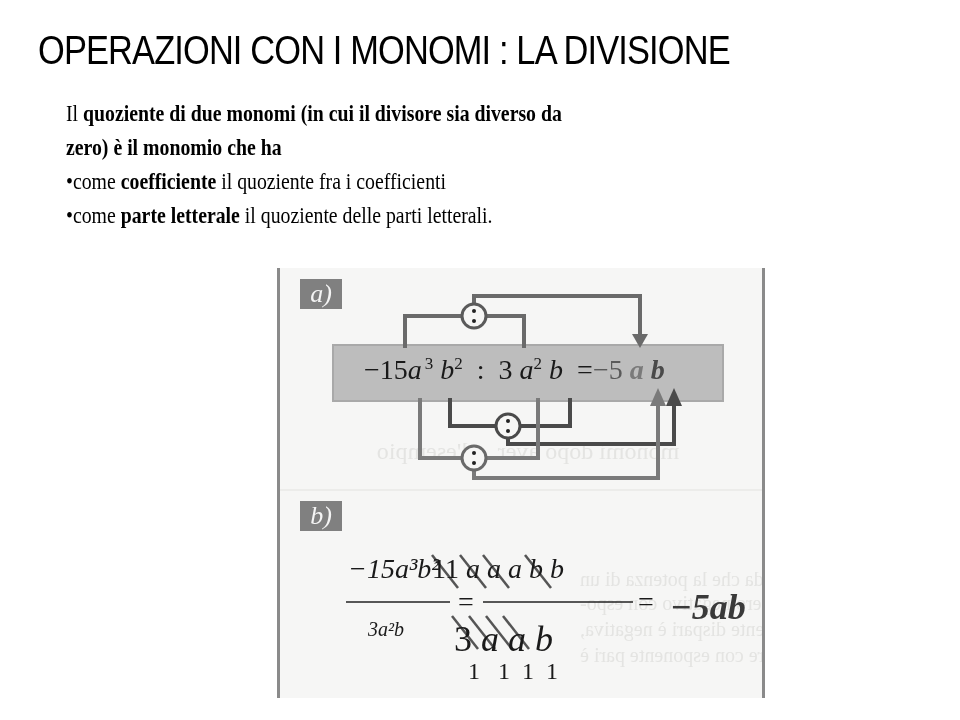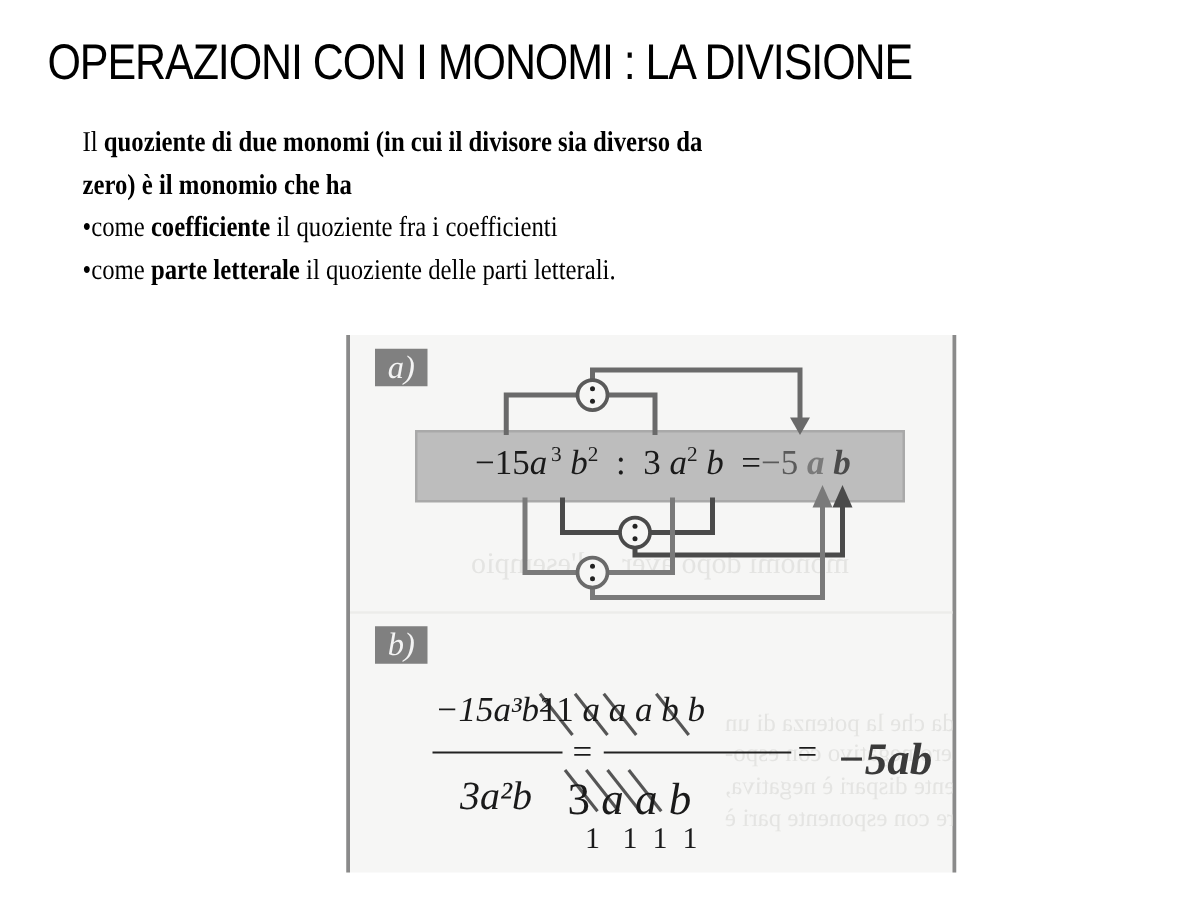--- a/index.html
+++ b/index.html
@@ -99,33 +99,33 @@
     <line x1="180" y1="287" x2="206" y2="320" stroke="#555" stroke-width="2.5"></line>
     <line x1="203" y1="287" x2="229" y2="320" stroke="#555" stroke-width="2.5"></line>
     <line x1="245" y1="287" x2="271" y2="320" stroke="#555" stroke-width="2.5"></line>
 
     <line x1="172" y1="348" x2="198" y2="381" stroke="#555" stroke-width="2.5"></line>
     <line x1="189" y1="348" x2="215" y2="381" stroke="#555" stroke-width="2.5"></line>
     <line x1="206" y1="348" x2="232" y2="381" stroke="#555" stroke-width="2.5"></line>
     <line x1="223" y1="348" x2="249" y2="381" stroke="#555" stroke-width="2.5"></line>
   </svg>
 
-  <div class="math" style="position:absolute; left:100px; top:86px; font-size:28px; white-space:nowrap;">
+  <div class="math" style="position:absolute; left:84px; top:86px; font-size:28px; white-space:nowrap;">
     <span>−15</span><i>a</i><sup style="font-size:17px; margin-left:3px;">3</sup>
     <i>b</i><sup style="font-size:17px;">2</sup>
     &nbsp;<span>:</span>&nbsp;
     <span>3</span>&nbsp;<i>a</i><sup style="font-size:17px;">2</sup>
     <i>b</i>
     &nbsp;<span>=</span><span style="color:#5a5a5a;">−5</span>&nbsp;<b><i style="color:#7a7a7a;">a</i>&nbsp;<i style="color:#4a4a4a;">b</i></b>
   </div>
 
   <div class="label-box" style="left:20px; top:233px;">b)</div>
 
   <div class="math" style="position:absolute; left:68px; top:285px; font-size:28px; font-style:italic;">−15a³b²</div>
-  <div class="math" style="position:absolute; left:88px; top:350px; font-size:32px; font-style:italic;">3a²b</div>
+  <div class="math" style="position:absolute; left:88px; top:350px; font-size:20px; font-style:italic;">3a²b</div>
   <div class="math" style="position:absolute; left:178px; top:318px; font-size:28px;">=</div>
 
 
   <div class="math" style="position:absolute; left:152px; top:285px; font-size:28px; white-space:nowrap;">
     <span>11</span>
     <i>a</i>
     <i>a</i>
     <i>a</i>
     <i>b</i>
     <i>b</i>

